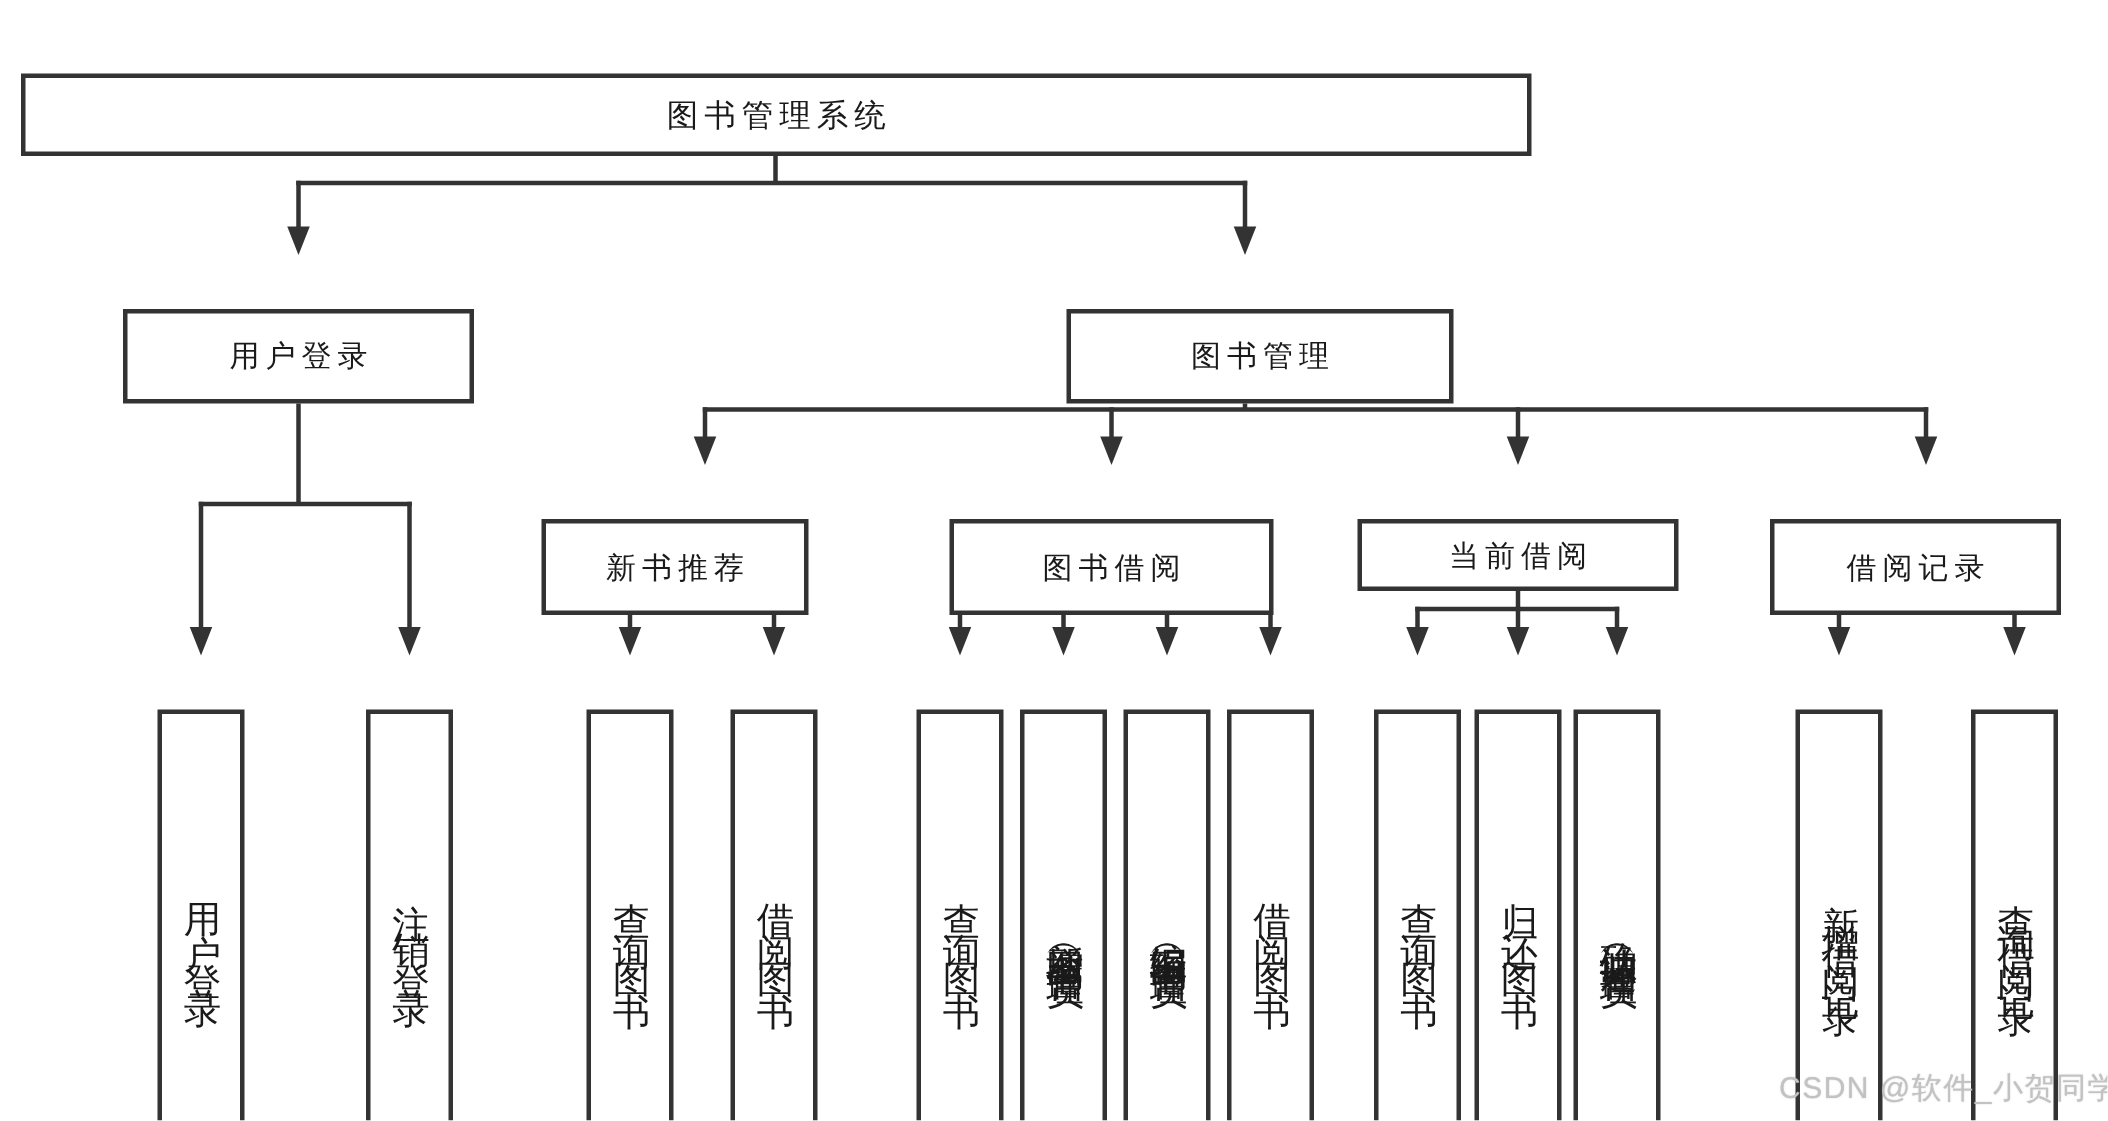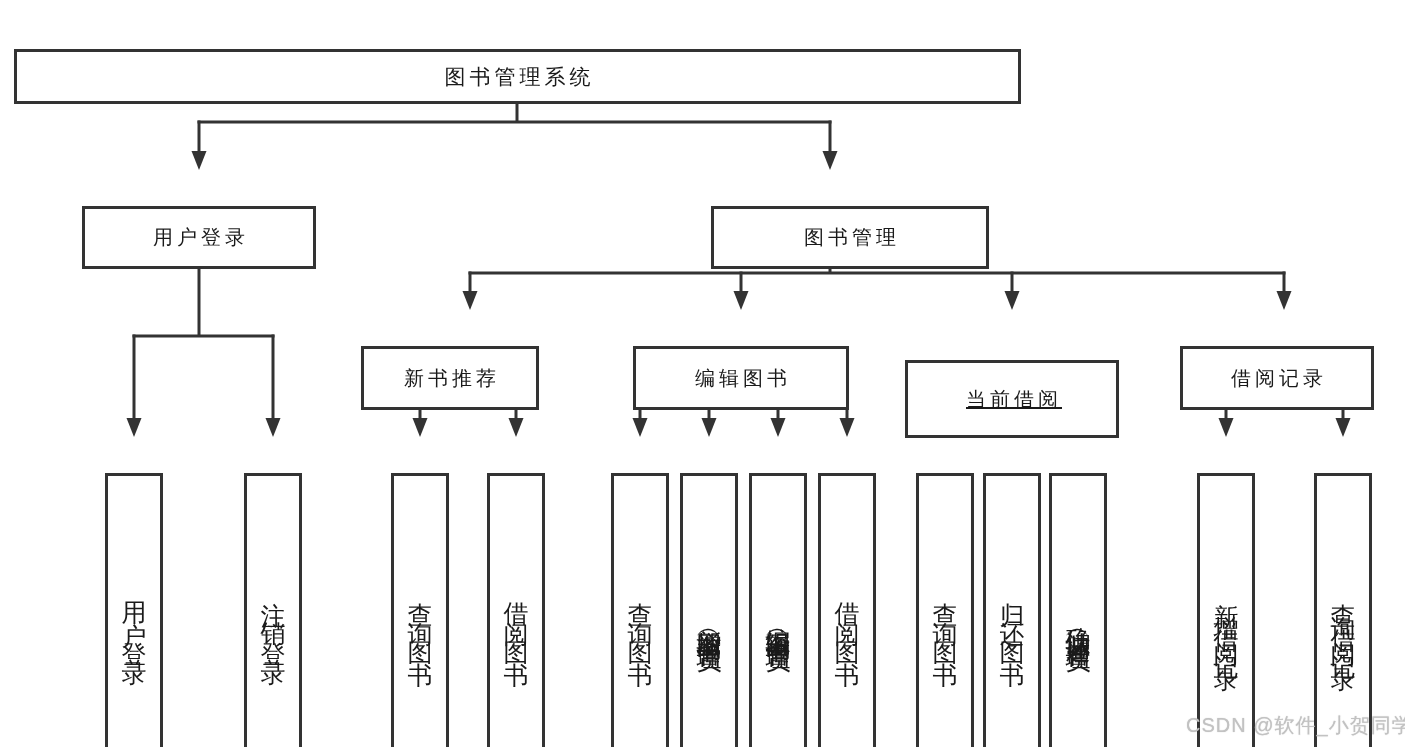--- a/index.html
+++ b/index.html
@@ -136,31 +136,31 @@
     </g>
   </svg>
 
   <div class="node h root" style="left:14px;top:13px;width:1007px;height:55px;">
     <span>图书管理系统</span>
   </div>
 
   <div class="node h" style="left:82px;top:170px;width:234px;height:63px;">
     <span>用户登录</span>
   </div>
-  <div class="node h" style="left:711px;top:170px;width:278px;height:63px;">
+  <div class="node h" style="left:711px;top:170px;width:258px;height:63px;">
     <span>图书管理</span>
   </div>
 
   <div class="node h" style="left:361px;top:310px;width:178px;height:64px;">
     <span>新书推荐</span>
   </div>
   <div class="node h" style="left:633px;top:310px;width:216px;height:64px;">
-    <span>编辑图书</span>
-  </div>
-  <div class="node h" style="left:905px;top:324px;width:214px;height:78px;text-decoration:underline;">
+    <span>图书借阅</span>
+  </div>
+  <div class="node h" style="left:905px;top:310px;width:214px;height:48px;">
     <span>当前借阅</span>
   </div>
   <div class="node h" style="left:1180px;top:310px;width:194px;height:64px;justify-content:center;">
     <span>借阅记录</span>
   </div>
 
   <div class="node v" style="left:105px;top:437px;width:58px;height:298px;">
     <span class="vlabel" style="letter-spacing: 20px;">用户登录</span>
   </div>
   <div class="node v" style="left:244px;top:437px;width:58px;height:298px;">

